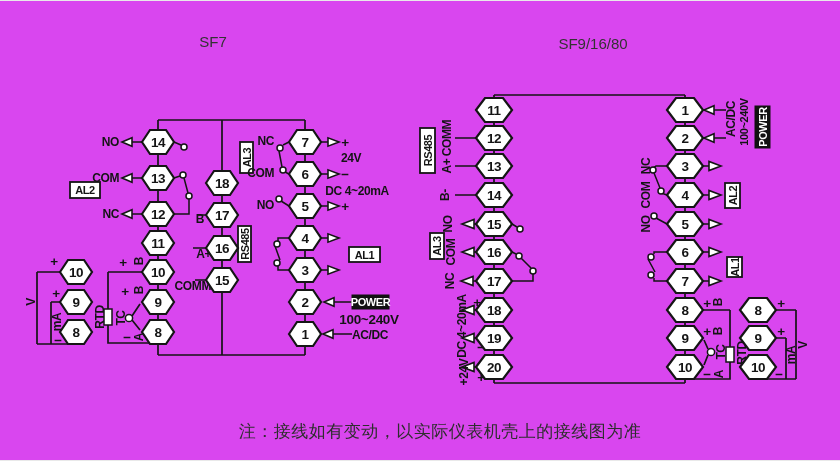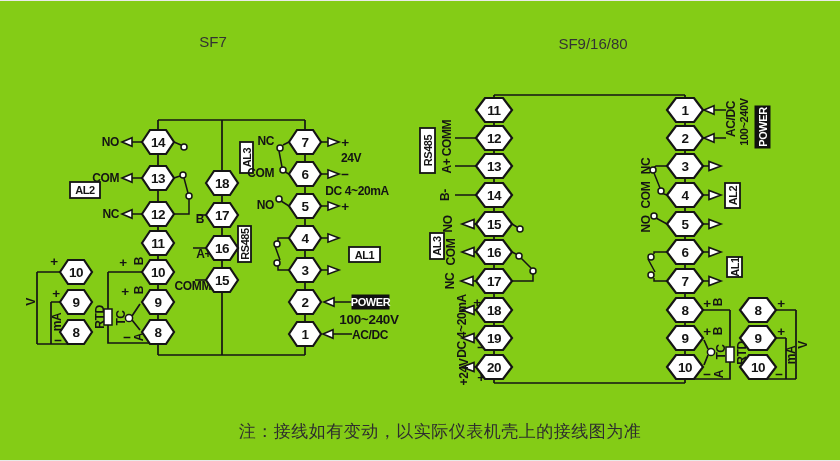--- a/index.html
+++ b/index.html
@@ -1,16 +1,16 @@
 <!DOCTYPE html>
 <html><head>
 <meta charset="utf-8">
 <style>
   html,body{margin:0;padding:0;background:#fff;}
-  .stage{position:relative;width:840px;height:461px;background:#84cc16;overflow:hidden;}
+  .stage{position:relative;width:840px;height:461px;background:#d946ef;overflow:hidden;}
   svg{display:block}
   .wire{stroke:#151515;stroke-width:1.7;fill:none}
   .thin{stroke:#151515;stroke-width:1.5;fill:none}
   .hex{fill:#ffffff;stroke:#151515;stroke-width:2.2}
   .tri{fill:#ffffff;stroke:#151515;stroke-width:1.6;stroke-linejoin:miter}
   .dot{fill:#ffffff;stroke:#151515;stroke-width:1.5}
   .box{fill:#ffffff;stroke:#151515;stroke-width:1.8}
   .boxdark{fill:#111111;stroke:#111111}
   .res{fill:#ffffff;stroke:#151515;stroke-width:1.5}
   text{font-family:"Liberation Sans",sans-serif;fill:#141414}

